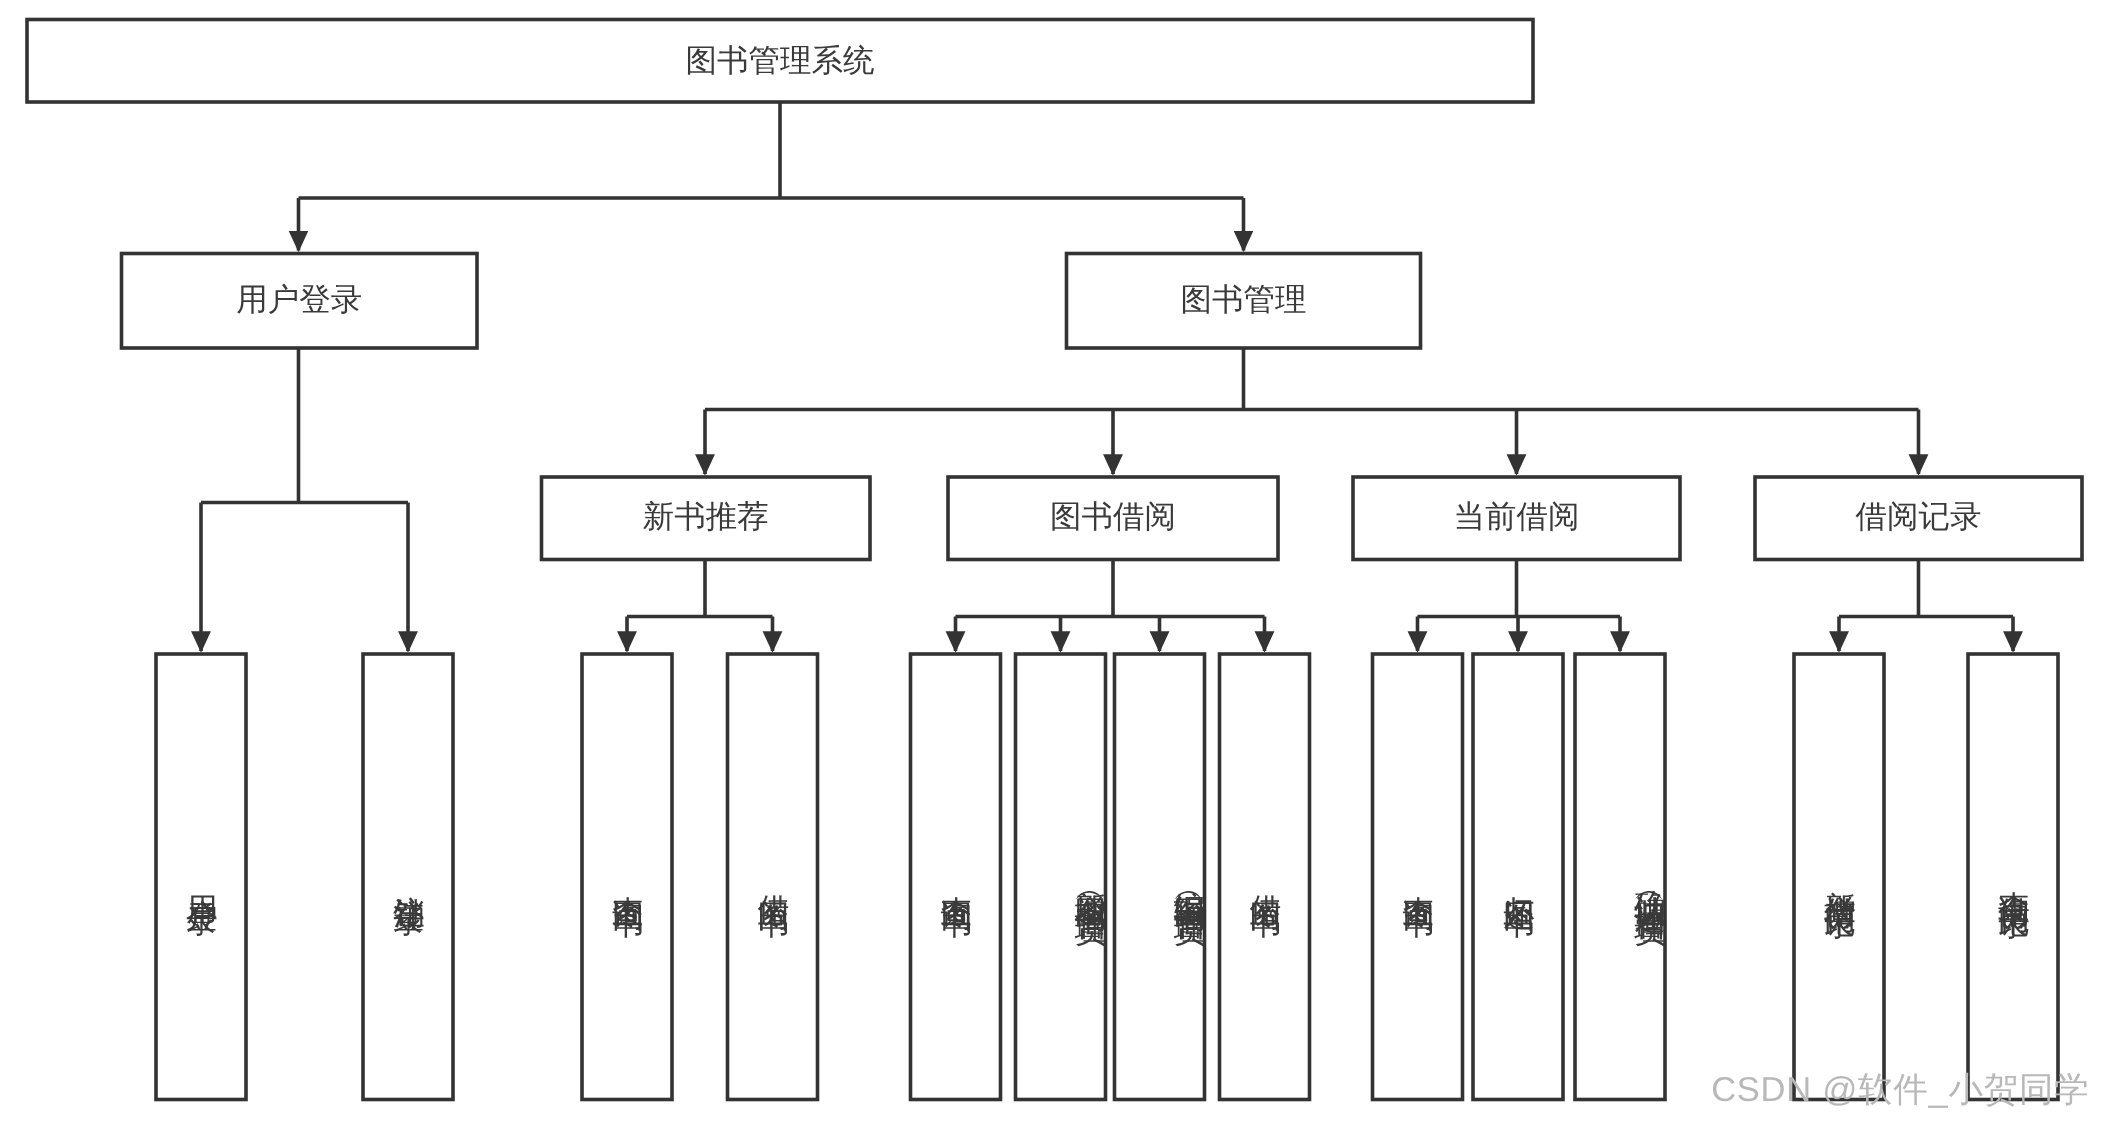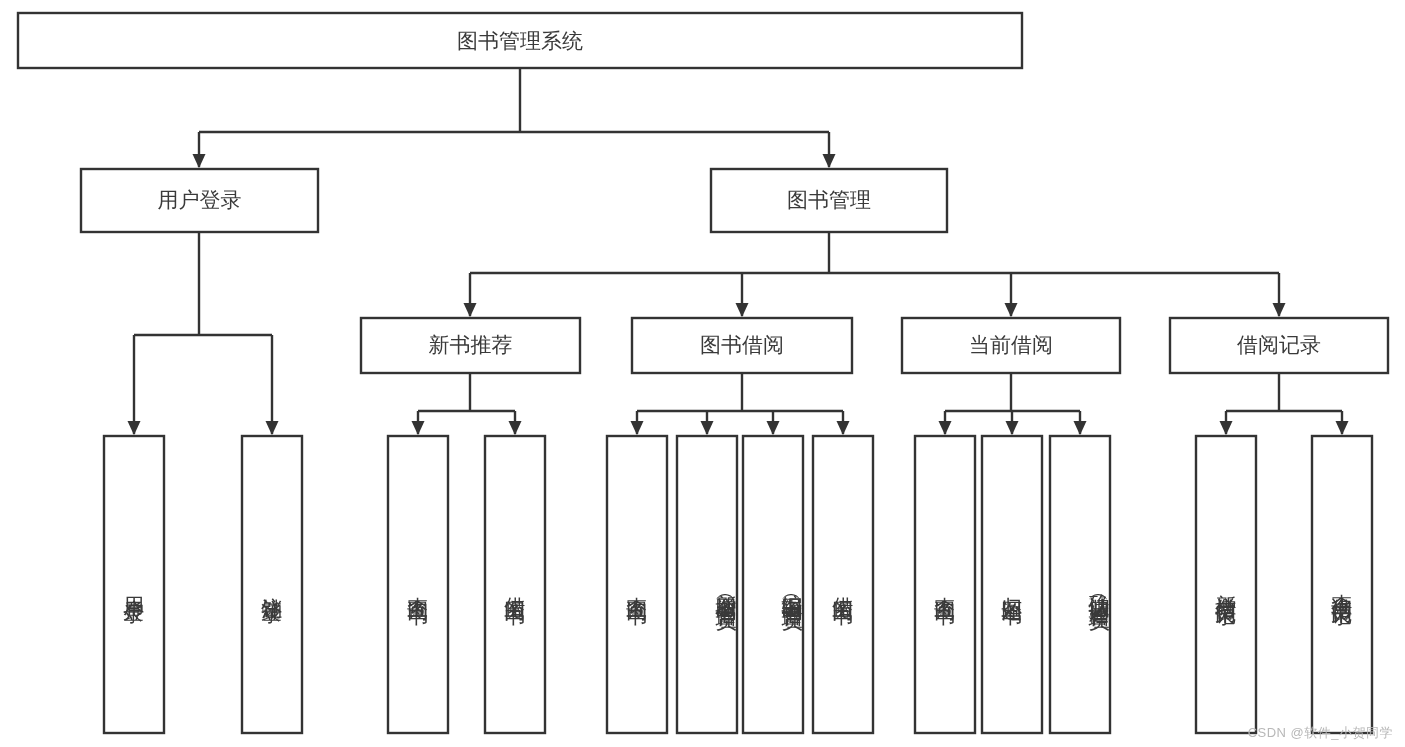--- a/index.html
+++ b/index.html
@@ -68,21 +68,21 @@
     pointer-events: none;
     display: flex;
     align-items: center;
     justify-content: center;
   }
   .watermark {
     position: absolute;
     right: 12px;
     bottom: 5px;
     font-family: "Liberation Sans", "DejaVu Sans", sans-serif;
-    font-size: 13px;
+    font-size: 23px;
     color: #b8b8b8;
     letter-spacing: 0.5px;
     white-space: nowrap;
   }
 </style>
 </head>
 <body>
 
 <div id="diagram-root">
 

